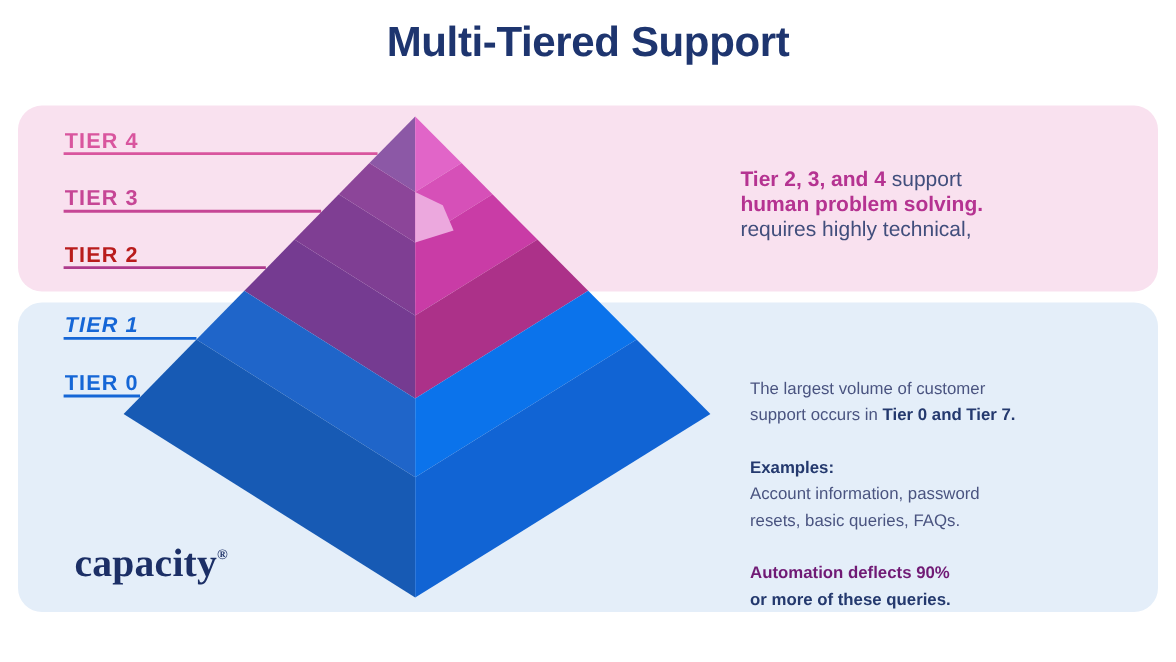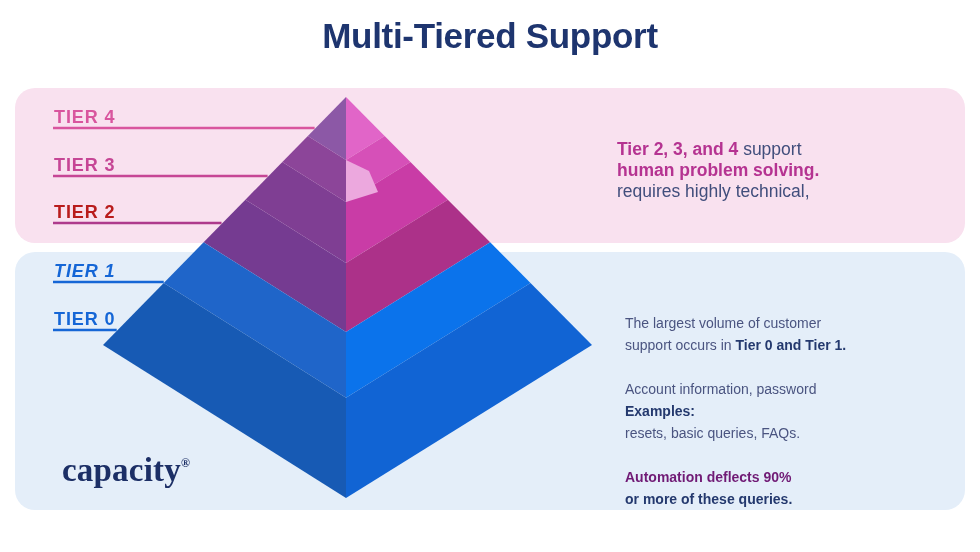--- a/index.html
+++ b/index.html
@@ -79,25 +79,25 @@
 
 <div id="pink-note" style="color: rgb(65, 78, 124);">
   <span class="note-line"><b style="color: rgb(181, 51, 145);">Tier 2, 3, and 4</b><span> support</span></span>
   <span class="note-line"><b style="color: rgb(181, 51, 145);">human problem solving.</b></span>
   <span class="note-line">requires highly technical,</span>
 </div>
 
 <div id="blue-note" style="color: rgb(74, 84, 128);">
   <div class="para">
     <span class="note-line">The largest volume of customer</span>
-    <span class="note-line"><span>support occurs in </span><b style="color: rgb(36, 57, 110);">Tier 0 and Tier 1.</b></span>
+    <span class="note-line"><span>support occurs in </span><b style="color: rgb(36, 57, 110);">Tier 0 and Tier 7.</b></span>
   </div>
   <div class="para">
+    <span class="note-line"><b style="color: rgb(36, 57, 110);">Examples:</b></span>
     <span class="note-line">Account information, password</span>
-    <span class="note-line"><b style="color: rgb(36, 57, 110);">Examples:</b></span>
     <span class="note-line">resets, basic queries, FAQs.</span>
   </div>
   <div class="para">
     <span class="note-line"><b style="color: #701a75;">Automation deflects 90%</b></span>
     <span class="note-line"><b style="color: rgb(36, 57, 110);">or more of these queries.</b></span>
   </div>
 </div>
 
 <div id="capacity-logo" style="color: rgb(28, 47, 102);"><span>capacity</span><sup>®</sup></div>
 

